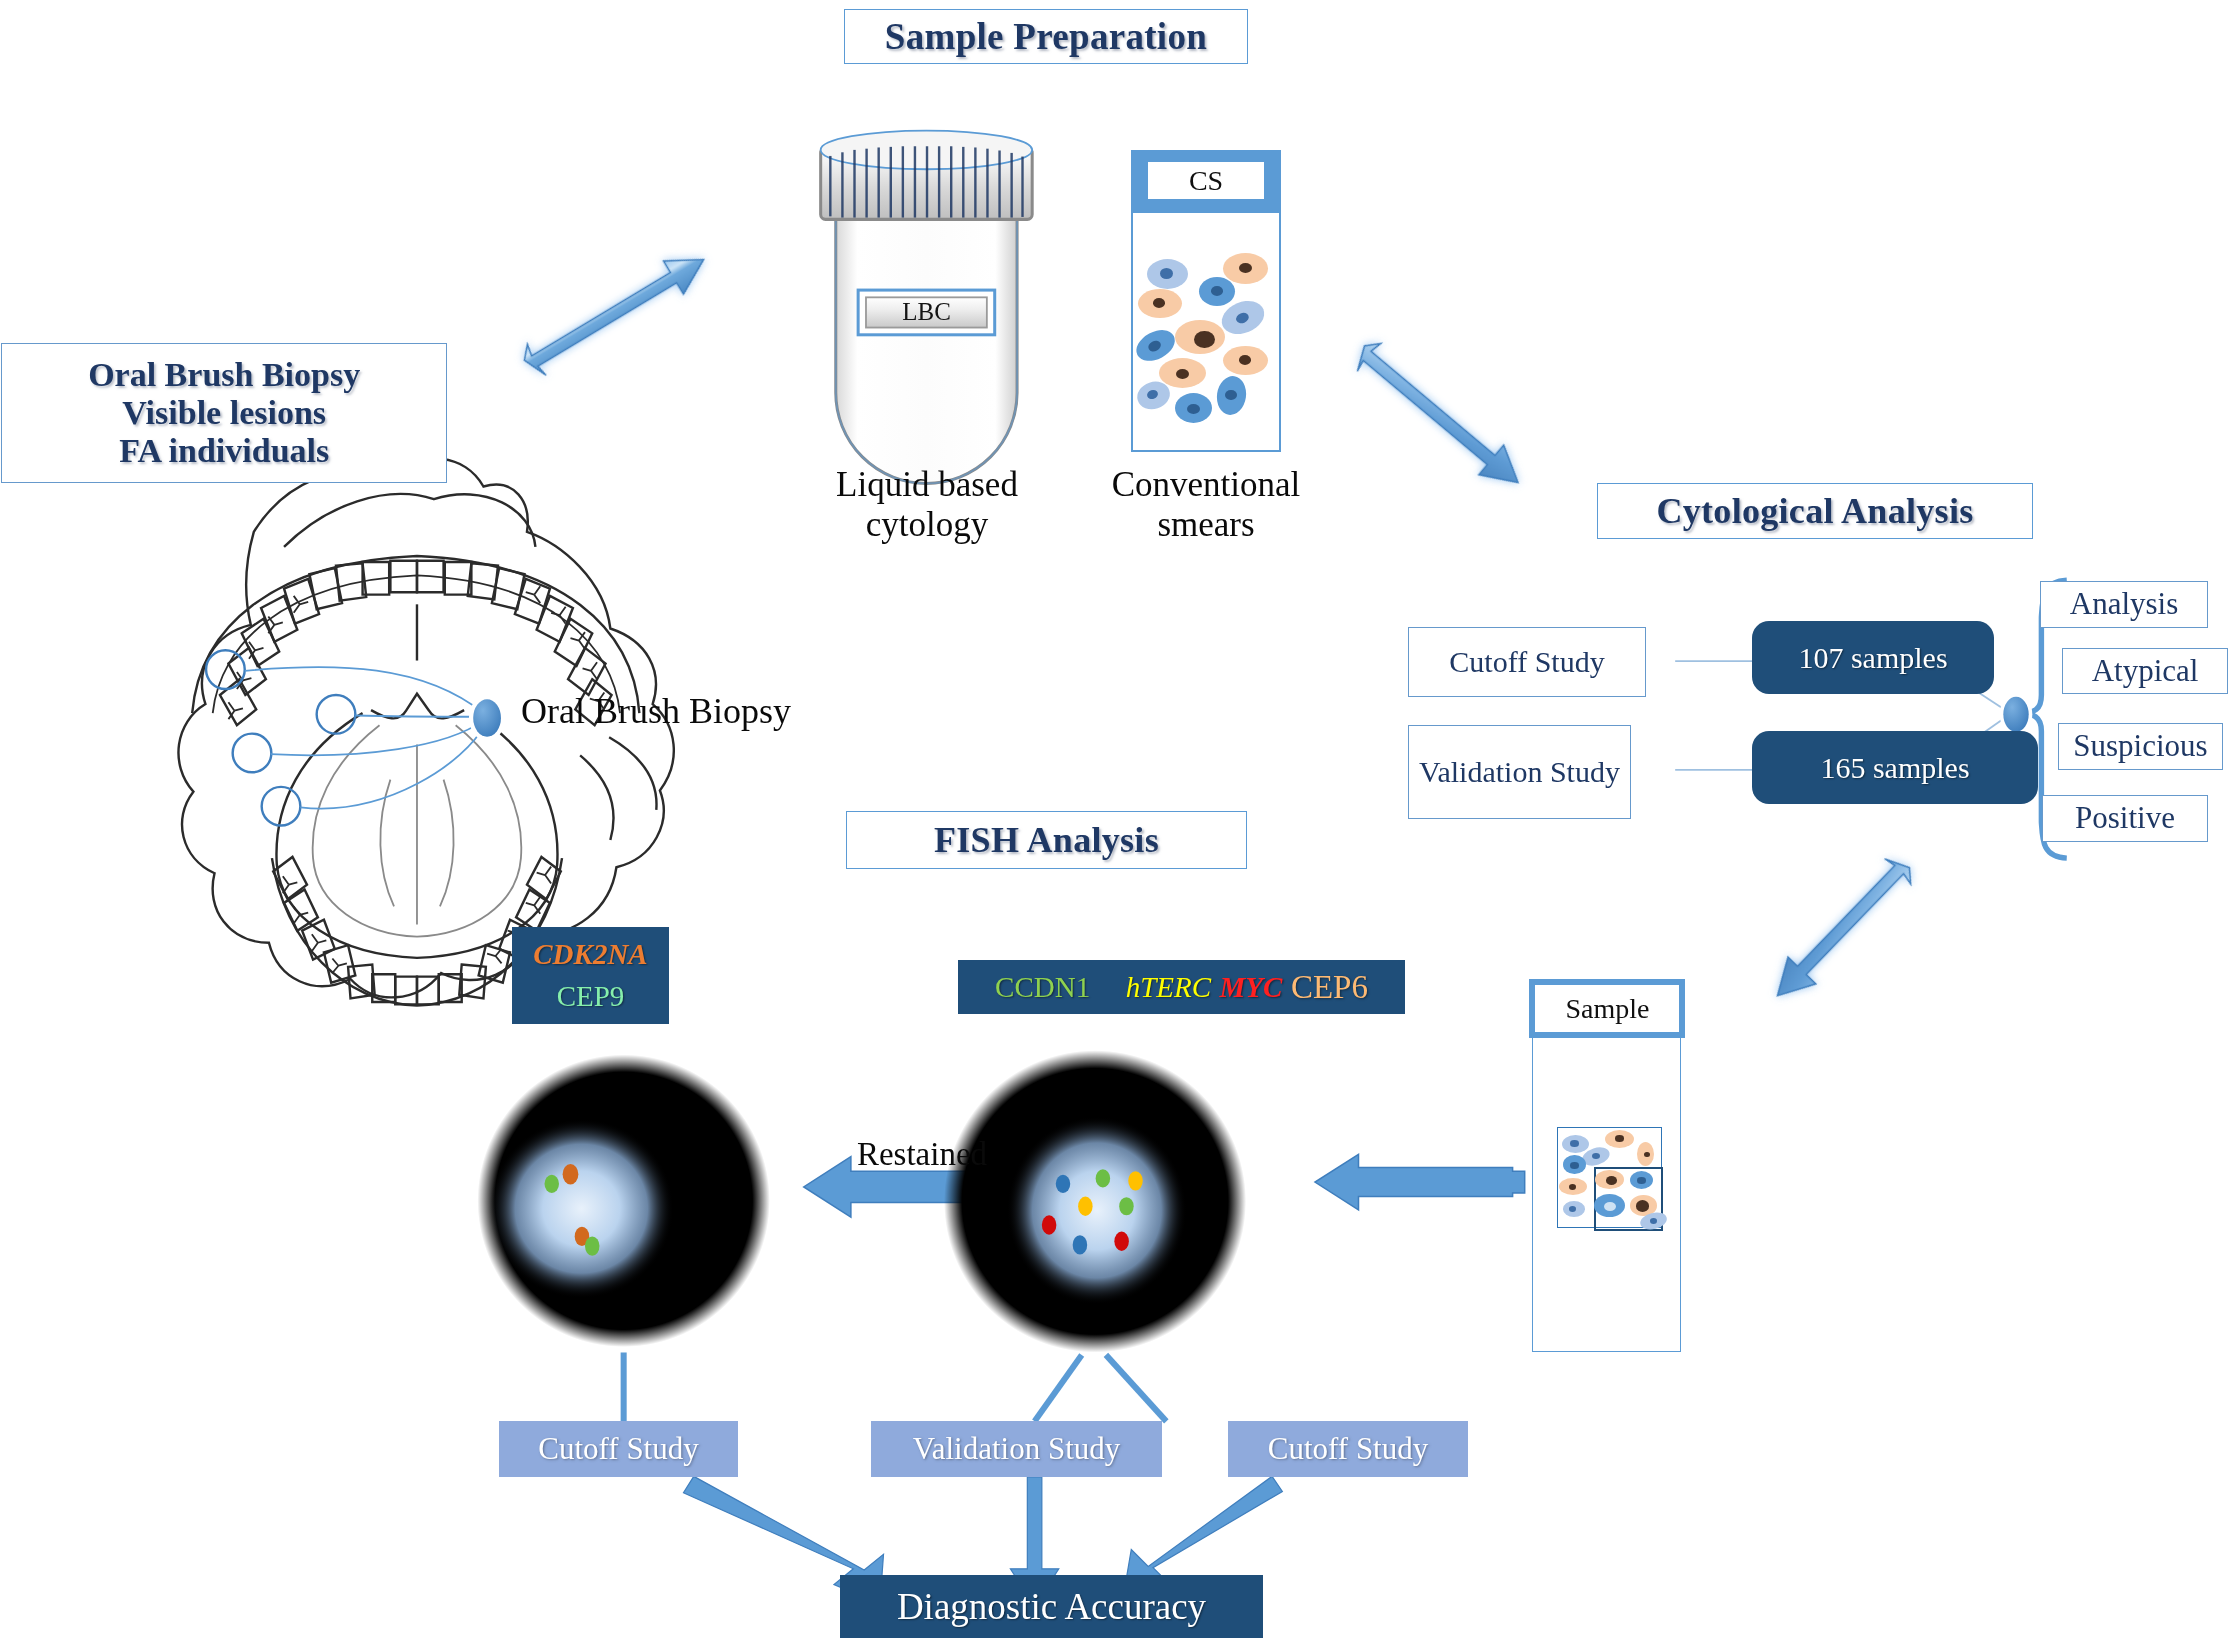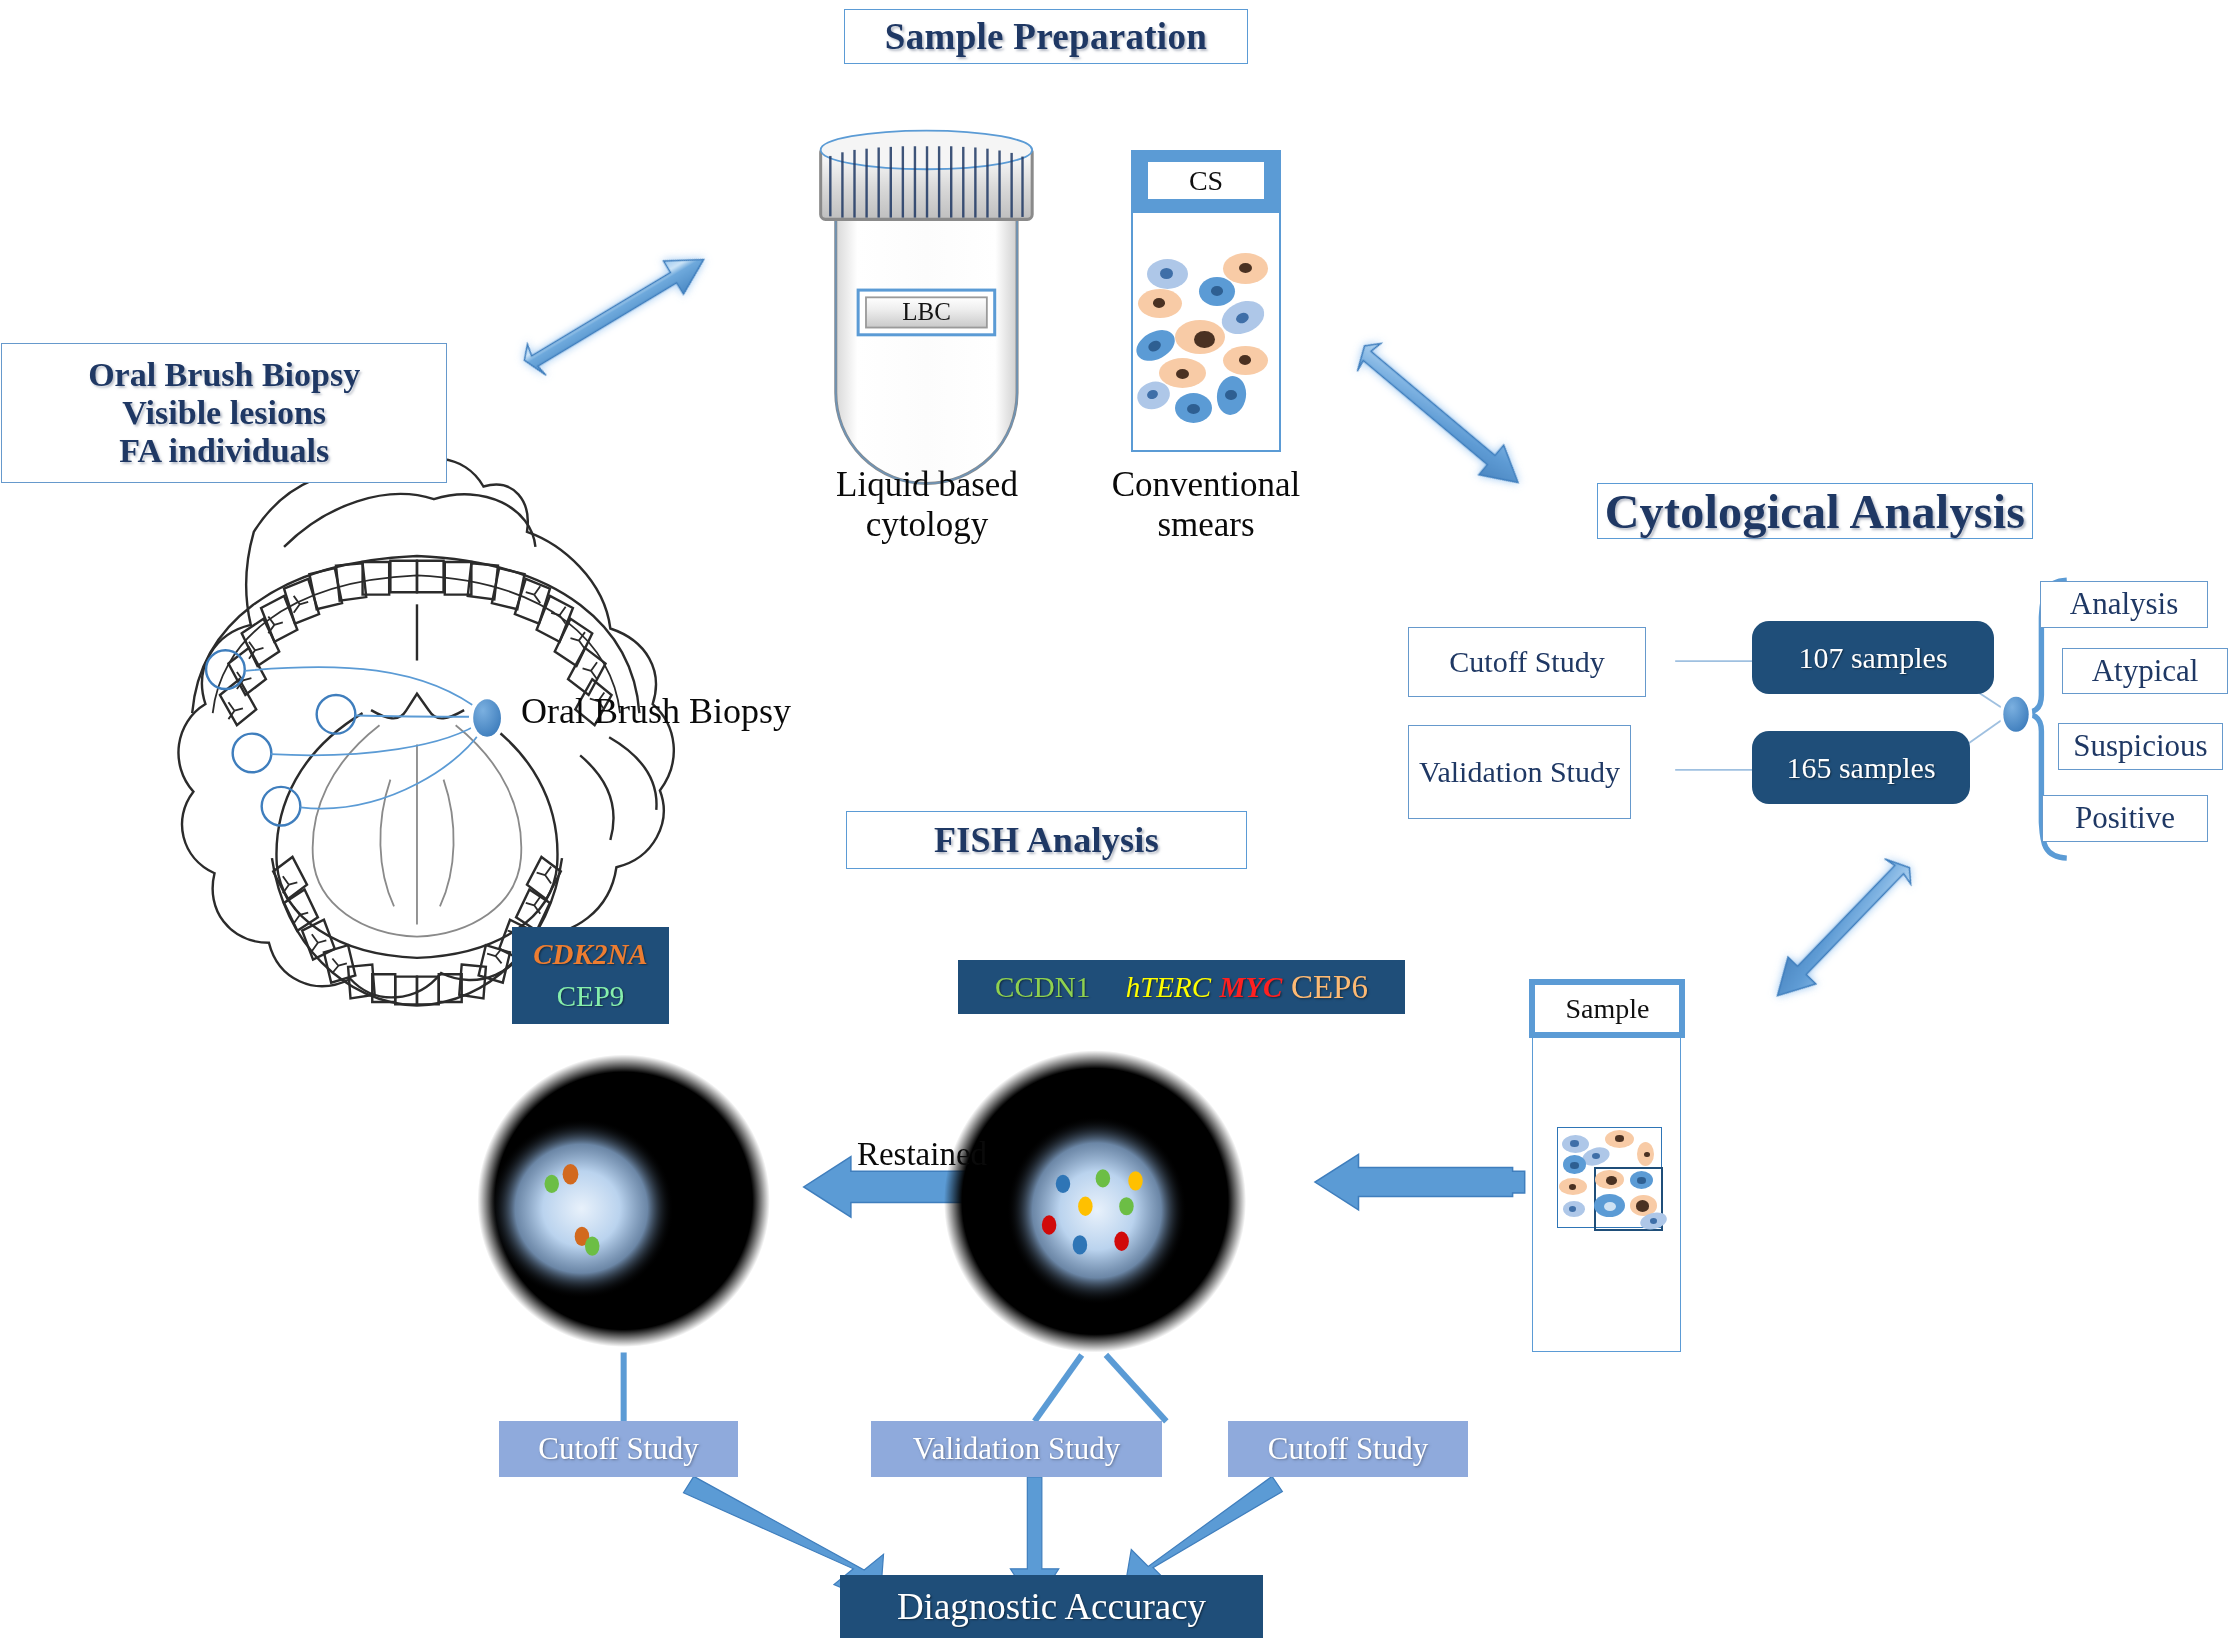--- a/index.html
+++ b/index.html
@@ -380,21 +380,21 @@
       <ellipse cx="1796" cy="1996" rx="12" ry="16" fill="#FFC000"></ellipse>
       <ellipse cx="1864" cy="1996" rx="12" ry="15" fill="#6CBE45"></ellipse>
       <ellipse cx="1856" cy="2054" rx="12" ry="16" fill="#D10A0A"></ellipse>
       <ellipse cx="1787" cy="2060" rx="12" ry="16" fill="#2E75B6"></ellipse>
       <ellipse cx="1736" cy="2027" rx="12" ry="16" fill="#D10A0A"></ellipse>
     </g>
   </svg>
 
   <div class="title-chip" style="left:844px;top:8.5px;width:402px;height:53px;font-size:37px;">Sample Preparation</div>
 
-  <div class="title-chip" style="left:1597px;top:483px;width:434px;height:54px;font-size:48px;">Cytological Analysis</div>
+  <div class="title-chip" style="left:1597px;top:483px;width:434px;height:54px;font-size:36px;">Cytological Analysis</div>
 
   <div class="title-chip" style="left:846px;top:811px;width:399px;height:56px;font-size:36px;">FISH Analysis</div>
 
   <div class="outline-box" style="left:1.2px;top:343px;width:444px;height:138px;flex-direction:column;
               font-weight:bold;font-size:34px;text-shadow:1.8px 1.8px 2.4px rgba(120,130,150,0.5);">
     <span>Oral Brush Biopsy</span>
     <span>Visible lesions</span>
     <span>FA individuals</span>
   </div>
 
@@ -455,21 +455,21 @@
     <div>Conventional</div>
     <div>smears</div>
   </div>
 
   <div class="outline-box" style="left:1408px;top:627px;width:236px;height:68px;font-size:30px;">Cutoff Study</div>
 
   <div class="navy-box navy-round" style="left:1752px;top:621px;width:242px;height:73px;font-size:30px;">107 samples</div>
 
   <div class="outline-box" style="left:1408px;top:725px;width:221px;height:92px;flex-direction:column;font-size:30px;">Validation Study</div>
 
-  <div class="navy-box navy-round" style="left:1752px;top:731px;width:218px;height:73px;font-size:30px;">165 samples</div>
+  <div class="navy-box navy-round" style="left:1752px;top:731px;width:286px;height:73px;font-size:30px;">165 samples</div>
 
   <div class="outline-box" style="left:2040px;top:581px;width:166px;height:45px;font-size:31px;">Analysis</div>
 
   <div class="outline-box" style="left:2062px;top:648px;width:164px;height:44px;font-size:31px;">Atypical</div>
 
   <div class="outline-box" style="left:2058px;top:723px;width:163px;height:45px;font-size:31px;">Suspicious</div>
 
   <div class="outline-box" style="left:2042px;top:795px;width:164px;height:45px;font-size:31px;">Positive</div>
 
   <div class="gene-chip" style="left:512px;top:927px;width:157px;height:97px;flex-direction:column;">

